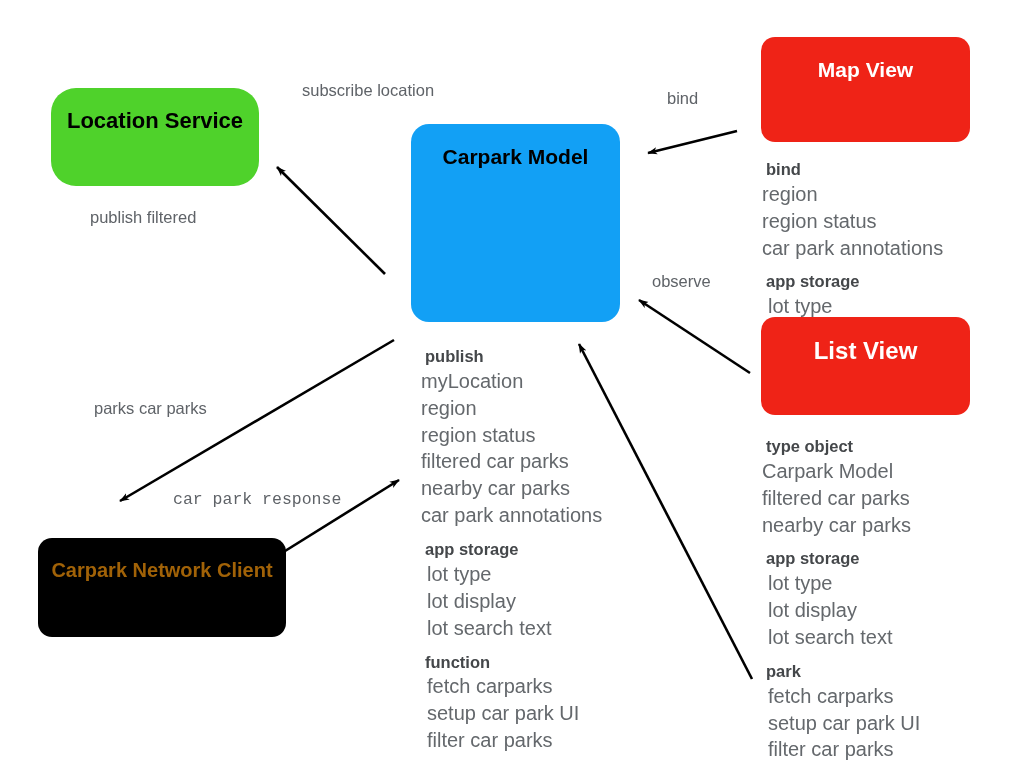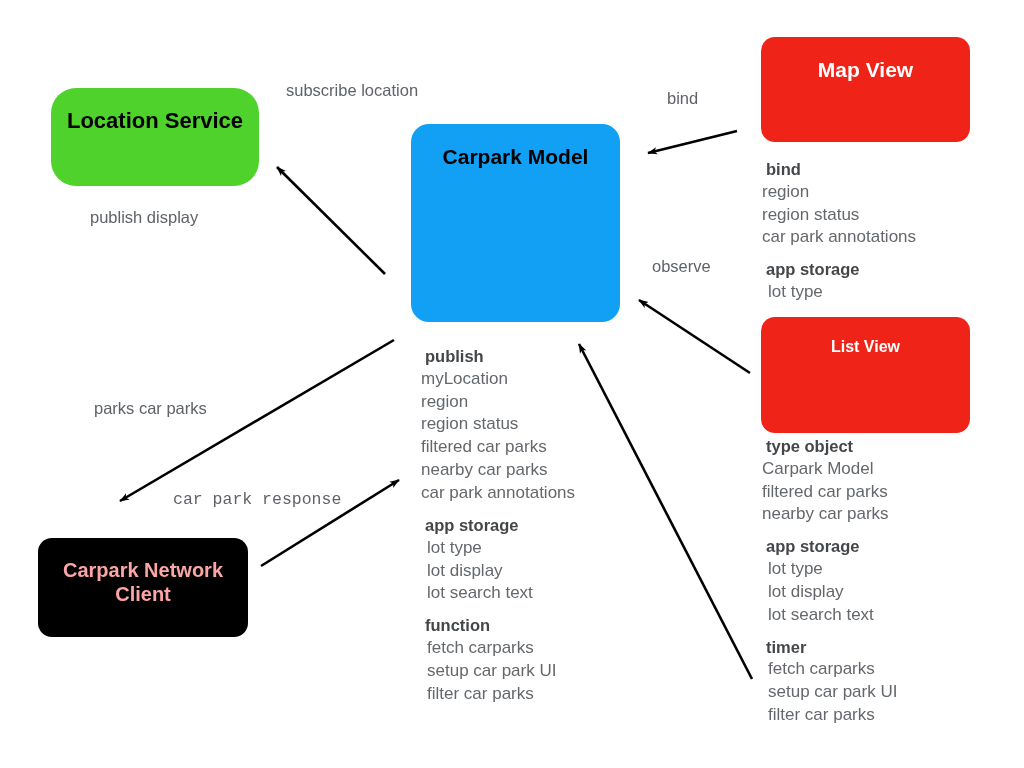--- a/index.html
+++ b/index.html
@@ -48,63 +48,63 @@
     border-radius: 18px;
   }
   .node-map-view {
     left: 761px; top: 37px;  width: 209px; height: 105px;
     background: #ef2317;
     color: #ffffff;
     font-size: 21px;
     border-radius: 14px;
   }
   .node-list-view {
-    left: 761px; top: 317px; width: 209px; height: 116px;
+    left: 761px; top: 317px; width: 209px; height: 98px;
     background: #ef2317;
     color: #ffffff;
-    font-size: 16px;
+    font-size: 24px;
     border-radius: 14px;
   }
   .node-network-client {
-    left: 38px;  top: 538px; width: 210px; height: 99px;
+    left: 38px;  top: 538px; width: 248px; height: 99px;
     background: #000000;
-    color: #fca5a5;
+    color: #a16207;
     font-size: 20px;
     border-radius: 14px;
   }
 
   
   .edge-label {
     position: absolute;
     color: #5f6368;
     font-size: 16.5px;
     white-space: nowrap;
     font-weight: normal;
   }
-  .lbl-subscribe-location { left: 286px; top: 81px; text-align: center; }
+  .lbl-subscribe-location { left: 302px; top: 81px; text-align: center; }
   .lbl-publish-location   { left: 90px;  top: 208px; }
   .lbl-bind               { left: 667px; top: 89px; }
-  .lbl-observe            { left: 652px; top: 257px; }
+  .lbl-observe            { left: 652px; top: 272px; }
   .lbl-fetch-car-parks    { left: 94px;  top: 399px; }
   .lbl-car-park-response  { left: 173px; top: 490px; font-family: Liberation Mono, monospace; }
 
   
   .spec-list {
     position: absolute;
     white-space: nowrap;
   }
   .spec-head {
     color: #44474a;
     font-size: 16.5px;
     font-weight: bold;
     line-height: 1.38;
   }
   .spec-item {
     color: #64686c;
-    font-size: 17px;
+    font-size: 20px;
     font-weight: normal;
     line-height: 1.345;
   }
   .spec-gap { height: 9px; }
   .indent-1 { padding-left: 4px; }
   .indent-2 { padding-left: 6px; }
 
   .spec-center   { left: 421px; top: 345px; }
   .spec-map      { left: 762px; top: 158px; }
   .spec-list-view{ left: 762px; top: 435px; }
@@ -157,21 +157,21 @@
 
   <div class="node node-list-view">
     <span>List View</span>
   </div>
 
   <div class="node node-network-client">
     <span>Carpark Network Client</span>
   </div>
 
   <div class="edge-label lbl-subscribe-location">subscribe location</div>
-  <div class="edge-label lbl-publish-location">publish display</div>
+  <div class="edge-label lbl-publish-location">publish filtered</div>
   <div class="edge-label lbl-bind">bind</div>
   <div class="edge-label lbl-observe">observe</div>
   <div class="edge-label lbl-fetch-car-parks">parks car parks</div>
   <div class="edge-label lbl-car-park-response">car park response</div>
 
   <div class="spec-list spec-center">
       <div class="spec-head indent-1">publish</div>
       <div class="spec-item">myLocation</div>
       <div class="spec-item">region</div>
       <div class="spec-item">region status</div>
@@ -204,19 +204,19 @@
       <div class="spec-head indent-1">type object</div>
       <div class="spec-item">Carpark Model</div>
       <div class="spec-item">filtered car parks</div>
       <div class="spec-item">nearby car parks</div>
       <div class="spec-gap"></div>
       <div class="spec-head indent-1">app storage</div>
       <div class="spec-item indent-2">lot type</div>
       <div class="spec-item indent-2">lot display</div>
       <div class="spec-item indent-2">lot search text</div>
       <div class="spec-gap"></div>
-      <div class="spec-head indent-1">timer</div>
+      <div class="spec-head indent-1">park</div>
       <div class="spec-item indent-2">fetch carparks</div>
       <div class="spec-item indent-2">setup car park UI</div>
       <div class="spec-item indent-2">filter car parks</div>
     </div>
 
 </div>
 
 </body></html>

